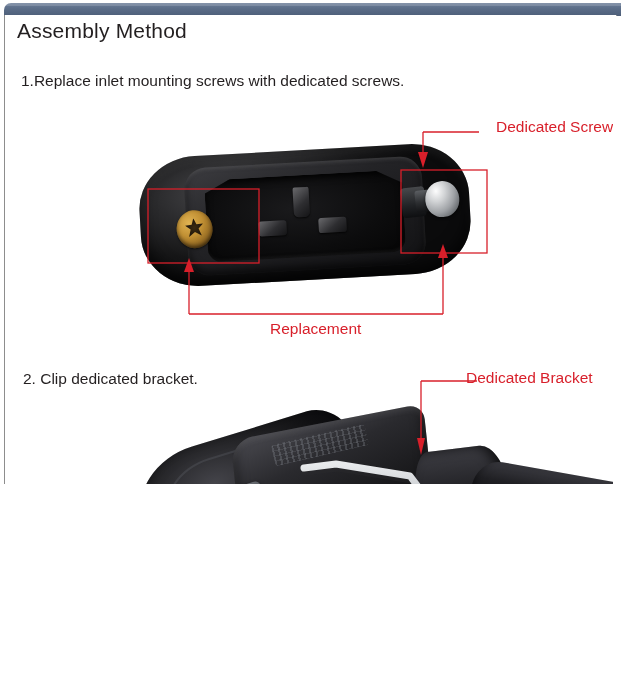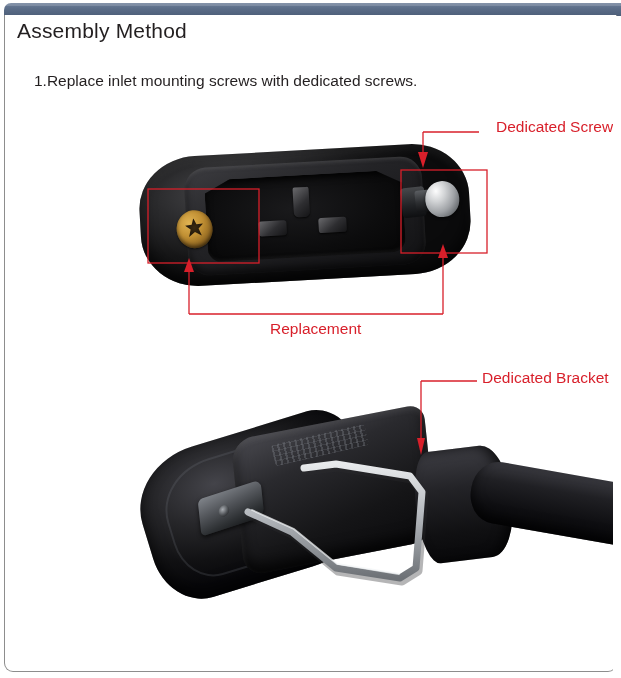--- a/index.html
+++ b/index.html
@@ -6,21 +6,21 @@
     margin: 0;
     padding: 0;
     background: #ffffff;
   }
   body {
     font-family: "Liberation Sans", sans-serif;
   }
   .page {
     position: relative;
     width: 621px;
-    height: 678px;
+    height: 484px;
     overflow: hidden;
     background: #ffffff;
   }
 
   
   .titlebar {
     position: absolute;
     left: 4px;
     top: 3px;
     width: 617px;
@@ -59,31 +59,31 @@
     color: #231f20;
     letter-spacing: 0.2px;
     white-space: nowrap;
   }
   .step {
     position: absolute;
     font-size: 15.5px;
     color: #231f20;
     white-space: nowrap;
   }
-  .step1 { left: 34px; top: 72px; }
+  .step1 { left: 21px; top: 72px; }
   .step2 { left: 23px; top: 370px; }
 
   .callout {
     position: absolute;
     font-size: 15.5px;
     color: #d81f2a;
     white-space: nowrap;
   }
   .callout-screw   { left: 496px; top: 118px; }
-  .callout-bracket { left: 482px; top: 369px; }
+  .callout-bracket { left: 466px; top: 369px; }
   .callout-replace { left: 270px; top: 320px; }
 
   
   .anno {
     position: absolute;
     left: 0; top: 0;
     width: 621px;
     height: 678px;
     pointer-events: none;
   }
@@ -271,20 +271,21 @@
 
   <div class="titlebar">
     <div class="titlebar-shade"></div>
   </div>
 
   <div class="frame"></div>
 
   <div class="title">Assembly Method</div>
 
   <div class="step step1">1.Replace inlet mounting screws with dedicated screws.</div>
+  <div class="step step2">2. Clip dedicated bracket.</div>
 
   <div class="photo inlet-stage">
 
     <div class="inlet-body">
       <div class="inlet-flange">
         <div class="inlet-recess">
           <div class="pin pin-top"></div>
           <div class="pin pin-l"></div>
           <div class="pin pin-r"></div>
         </div>

